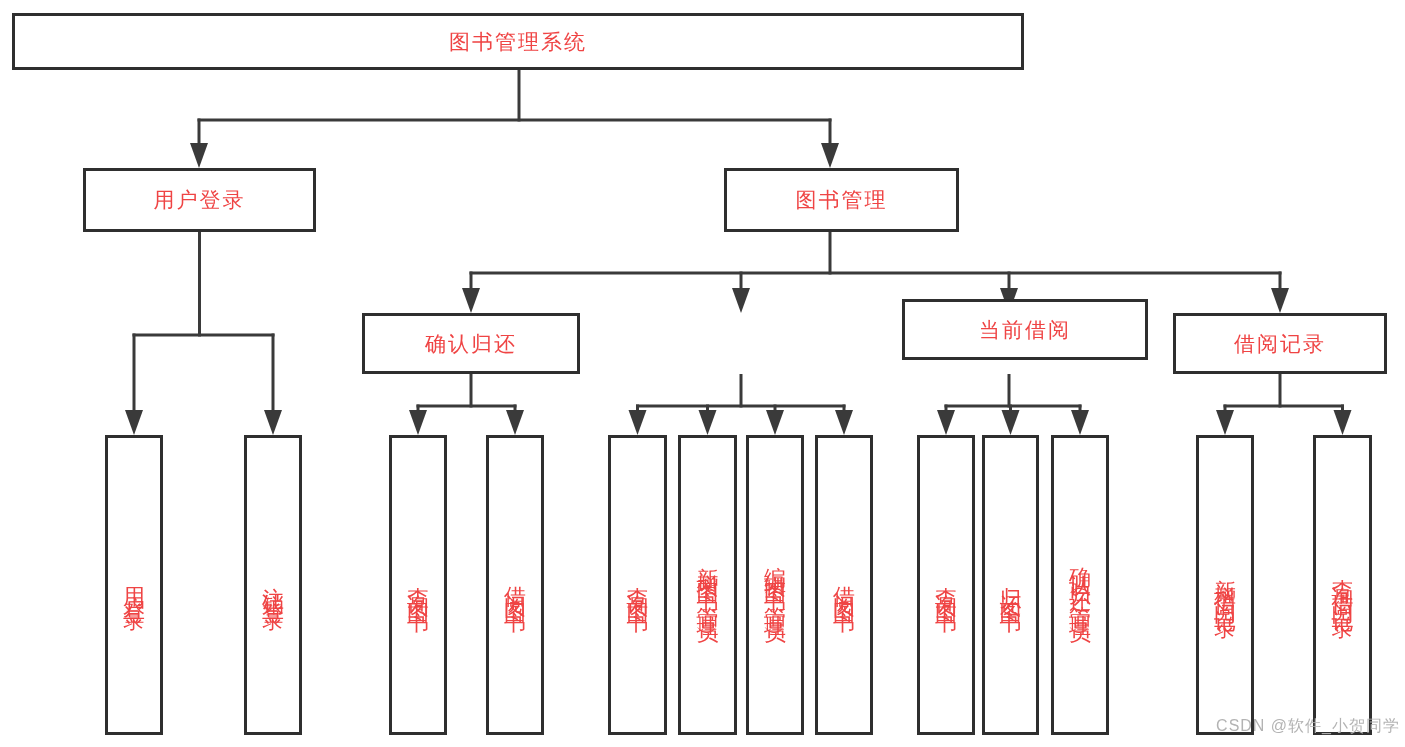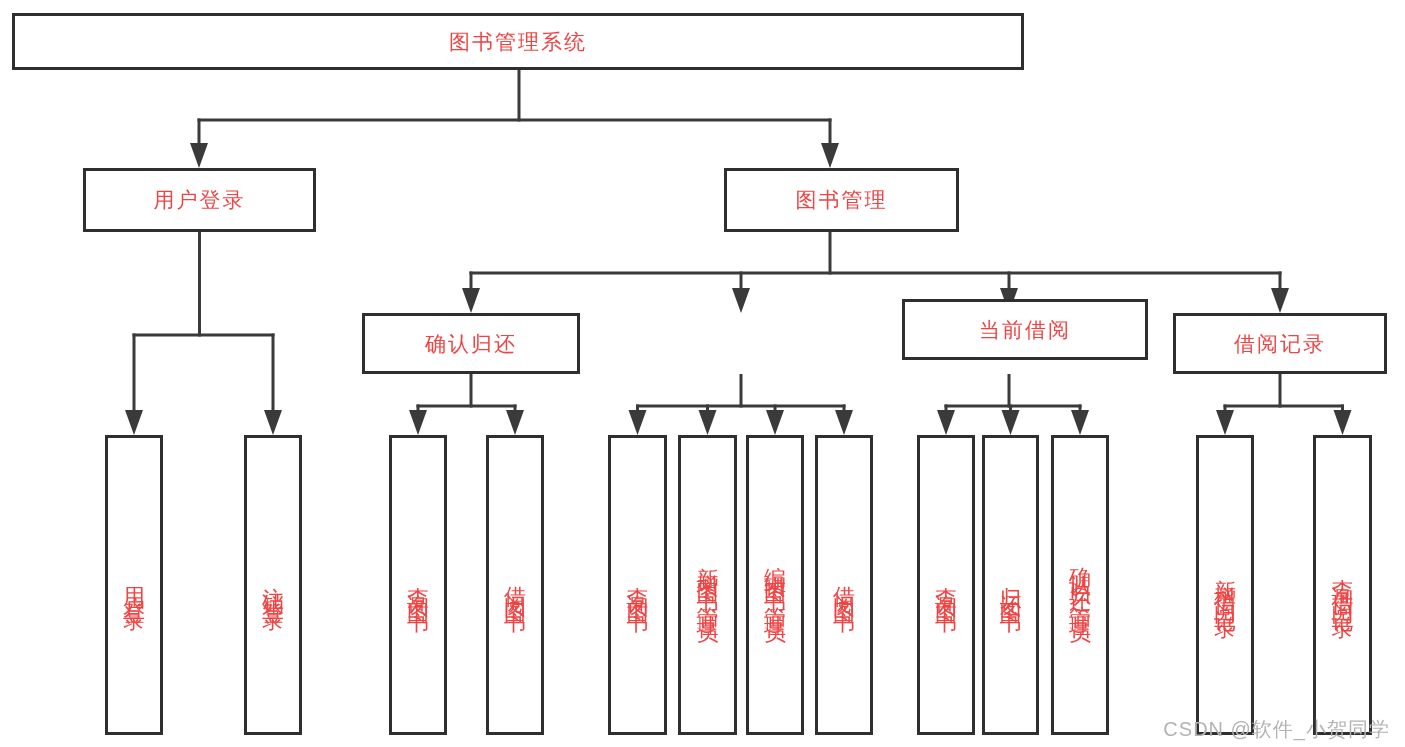--- a/index.html
+++ b/index.html
@@ -34,23 +34,23 @@
   .v-node .label {
     writing-mode: vertical-rl;
     text-orientation: mixed;
     font-size: 22px;
     letter-spacing: 8px;
     line-height: 1;
     white-space: nowrap;
   }
   .watermark {
     position: absolute;
-    right: 15px;
+    right: 5px;
     top: 716px;
-    font-size: 20px;
+    font-size: 16px;
     letter-spacing: 1px;
     color: #b3b3b3;
     white-space: nowrap;
   }
 </style>
 </head>
 <body>
 
 <div class="stage">
 

